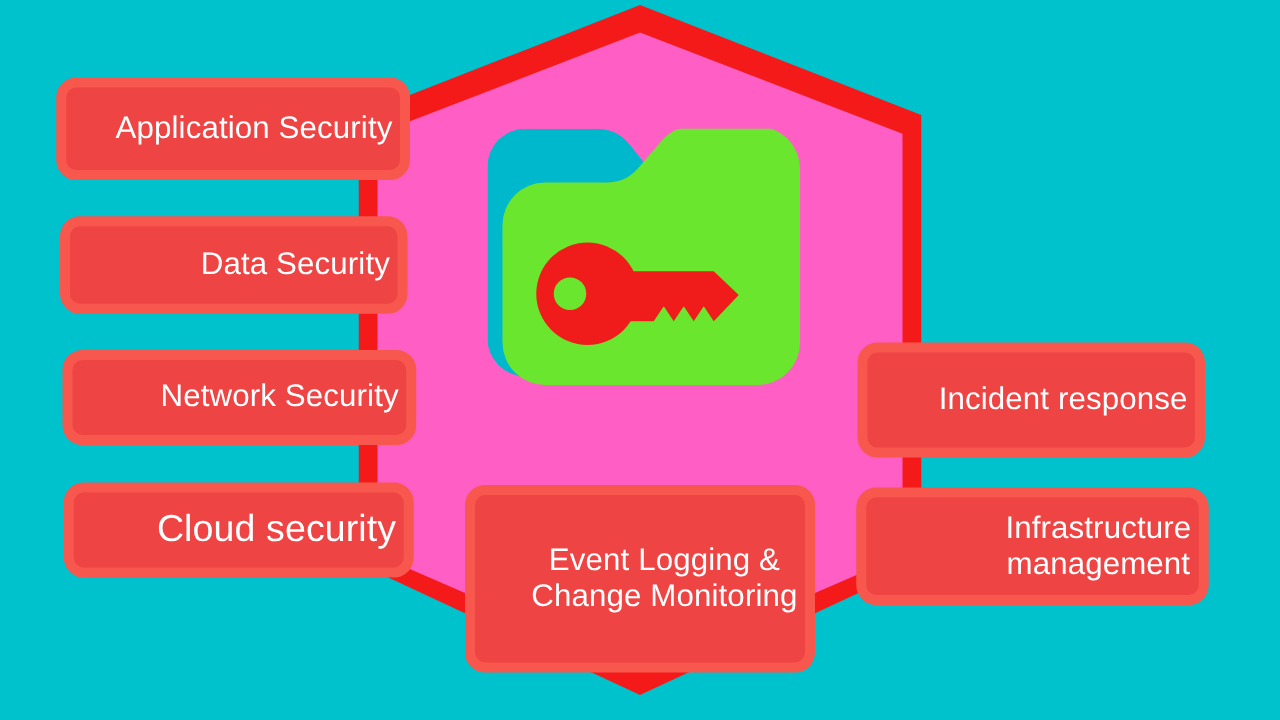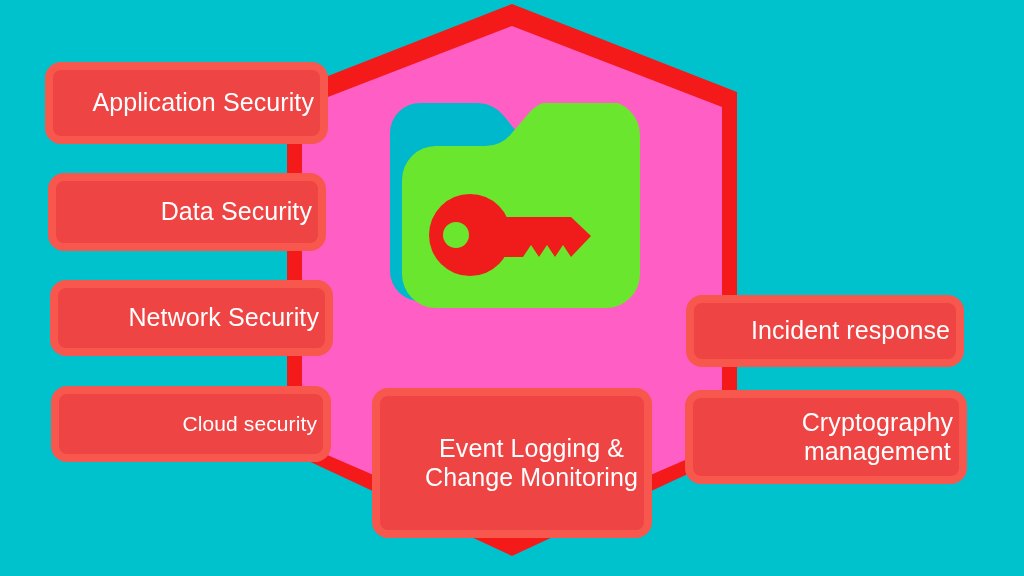--- a/index.html
+++ b/index.html
@@ -60,25 +60,25 @@
   .box-label {
     display: block;
     padding: 0 6px;
     white-space: pre-line;
   }
 
   
   #box-application-security { left: 45px;  top: 62px;  width: 283px; height: 82px;  font-size: 25px; }
   #box-data-security        { left: 48px;  top: 173px; width: 278px; height: 78px;  font-size: 25px; }
   #box-network-security     { left: 50px;  top: 280px; width: 283px; height: 76px;  font-size: 25px; }
-  #box-cloud-security       { left: 51px;  top: 386px; width: 280px; height: 76px;  font-size: 21px; }
+  #box-cloud-security       { left: 51px;  top: 386px; width: 280px; height: 76px;  font-size: 30px; }
 
   #box-cryptography         { left: 681px; top: 68px;  width: 274px; height: 80px;  font-size: 25px; }
   #box-infrastructure-security { left: 680px; top: 177px; width: 283px; height: 78px; font-size: 25px; }
-  #box-incident-response    { left: 686px; top: 295px; width: 278px; height: 72px;  font-size: 25px; }
+  #box-incident-response    { left: 686px; top: 274px; width: 278px; height: 92px;  font-size: 25px; }
   #box-vulnerability-management { left: 685px; top: 390px; width: 282px; height: 94px; font-size: 25px; }
 
   #box-event-logging        { left: 372px; top: 388px; width: 280px; height: 150px; font-size: 25px; }
 </style>
 </head>
 <body>
 
 <div id="stage">
 
   <svg id="hex-layer" viewBox="0 0 1024 576">
@@ -122,21 +122,21 @@
     <span class="box-label">Cloud security</span>
   </div>
 
 
 
   <div class="box" id="box-incident-response">
     <span class="box-label">Incident response</span>
   </div>
 
   <div class="box" id="box-vulnerability-management">
-    <span class="box-label">Cryptography
+    <span class="box-label">Infrastructure
 management</span>
   </div>
 
   <div class="box" id="box-event-logging">
     <span class="box-label">Event Logging &amp;
 Change Monitoring</span>
   </div>
 
 </div>
 

